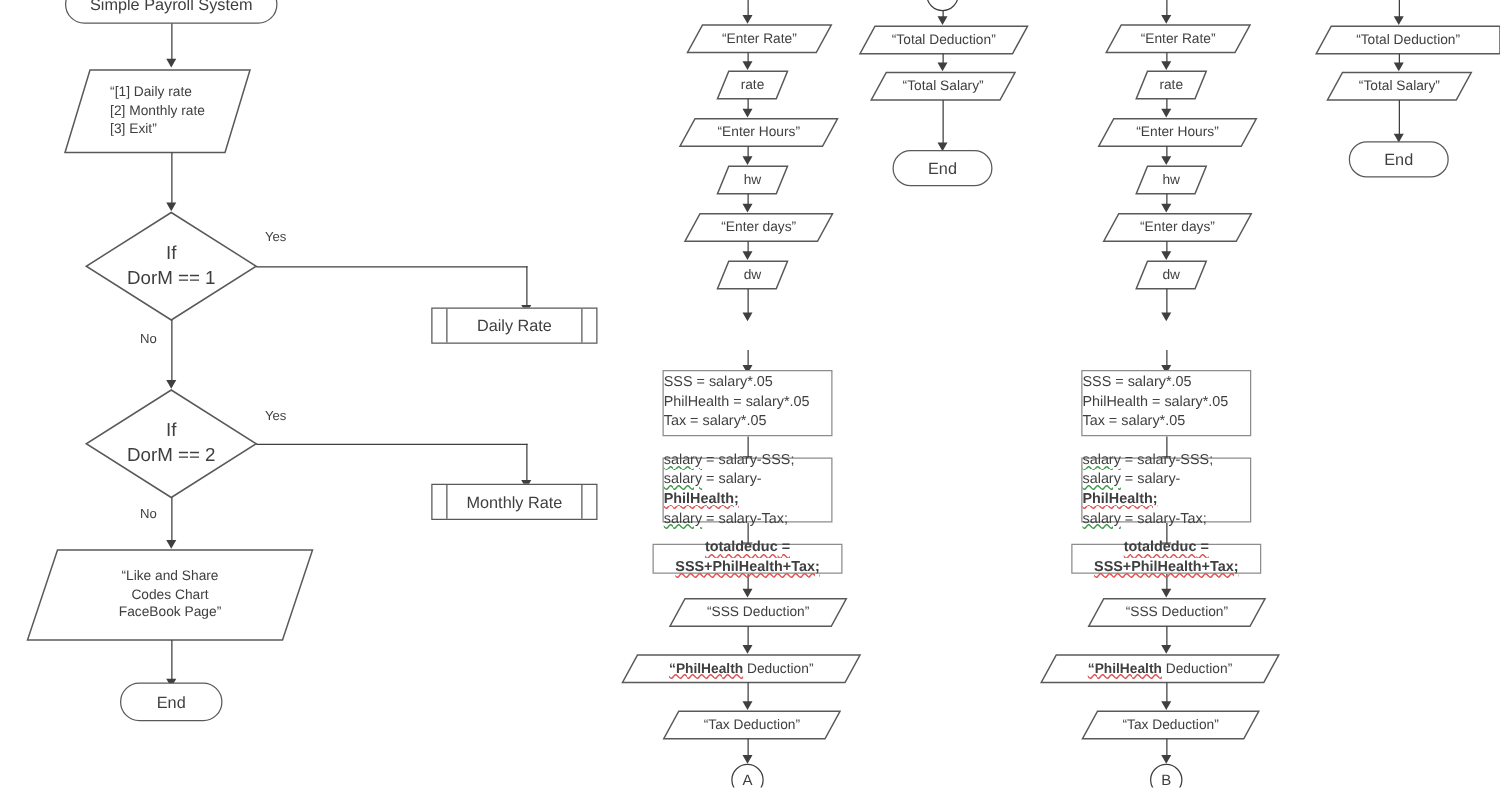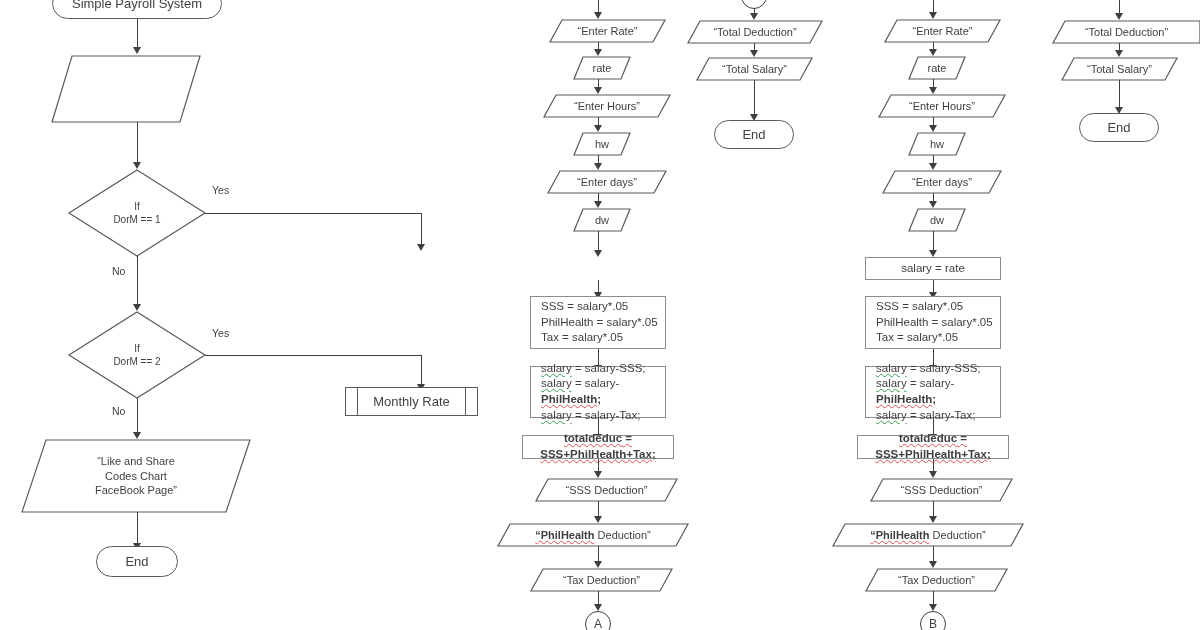--- a/index.html
+++ b/index.html
@@ -44,21 +44,20 @@
 
   
   .process {
     border: 1.2px solid #8c8c8c;
     background: #fff;
     font-size: 11.5px;
   }
   .process.left-align {
     justify-content: flex-start;
     text-align: left;
-    padding-left: 10px;
   }
 
   
   .subroutine {
     border: 1.2px solid #595959;
     background: #fff;
     font-size: 13px;
   }
   .subroutine::before,
   .subroutine::after {
@@ -79,21 +78,21 @@
   }
   .io .io-label {
     position: relative;
     z-index: 2;
     padding: 0 14px;
   }
 
   
   .decision {
     background: transparent;
-    font-size: 10px;
+    font-size: 15px;
   }
   .decision .dia-label {
     position: relative;
     z-index: 2;
   }
 
   
   .connector {
     border: 1.3px solid #3f3f3f;
     border-radius: 50%;
@@ -320,28 +319,36 @@
     <div class="arrowhead" style="left:1114.5px; top:50px;"></div>
 
     <div class="vline" style="left:1118.5px; top:80px; height:28px;"></div>
     <div class="arrowhead" style="left:1114.5px; top:107px;"></div>
   </div>
 
   <div class="node terminator" style="left:52px; top:-12px; width:170px; height:31px; z-index:3;">
     <span>Simple Payroll System</span>
   </div>
 
+  <div class="node io" style="left:52px; top:56px; width:148px; height:66px; z-index:3;">
+    <span class="io-label" style="text-align:left;">“[1] Daily rate
+[2] Monthly rate
+[3] Exit”</span>
+  </div>
 
   <div class="node decision" style="left:69px; top:170px; width:136px; height:86px; z-index:3;">
     <span class="dia-label">If
 DorM == 1</span>
   </div>
   <span class="edge-label" style="left:212px; top:184px; z-index:3;">Yes</span>
   <span class="edge-label" style="left:112px; top:265px; z-index:3;">No</span>
 
+  <div class="node subroutine" style="left:345px; top:246px; width:133px; height:29px; z-index:3;">
+    <span>Daily Rate</span>
+  </div>
 
   <div class="node decision" style="left:69px; top:312px; width:136px; height:86px; z-index:3;">
     <span class="dia-label">If
 DorM == 2</span>
   </div>
   <span class="edge-label" style="left:212px; top:327px; z-index:3;">Yes</span>
   <span class="edge-label" style="left:112px; top:405px; z-index:3;">No</span>
 
   <div class="node io" style="left:22px; top:440px; width:228px; height:72px; z-index:3;">
     <span class="io-label">“Like and Share
@@ -432,23 +439,20 @@
   <div class="node io" style="left:909px; top:133px; width:56px; height:22px; z-index:3;">
     <span class="io-label">hw</span>
   </div>
   <div class="node io" style="left:883px; top:171px; width:118px; height:22px; z-index:3;">
     <span class="io-label">“Enter days”</span>
   </div>
   <div class="node io" style="left:909px; top:209px; width:56px; height:22px; z-index:3;">
     <span class="io-label">dw</span>
   </div>
 
-  <div class="node process" style="left:865px; top:257px; width:136px; height:23px; z-index:3;">
-    <span>salary = rate</span>
-  </div>
 
   <div class="node process left-align" style="left:865px; top:296px; width:136px; height:53px; z-index:3; flex-direction:column; align-items:flex-start; justify-content:center;">
     <span class="code-line">SSS = salary*.05</span>
     <span class="code-line">PhilHealth = salary*.05</span>
     <span class="code-line">Tax = salary*.05</span>
   </div>
 
   <div class="node process left-align" style="left:865px; top:366px; width:136px; height:52px; z-index:3; flex-direction:column; align-items:flex-start; justify-content:center;">
     <span class="code-line"><span class="sq-green">salary</span><span> = salary-SSS;</span></span>
     <span class="code-line"><span class="sq-green">salary</span><span> = salary-</span><span class="sq-red">PhilHealth;</span></span>

